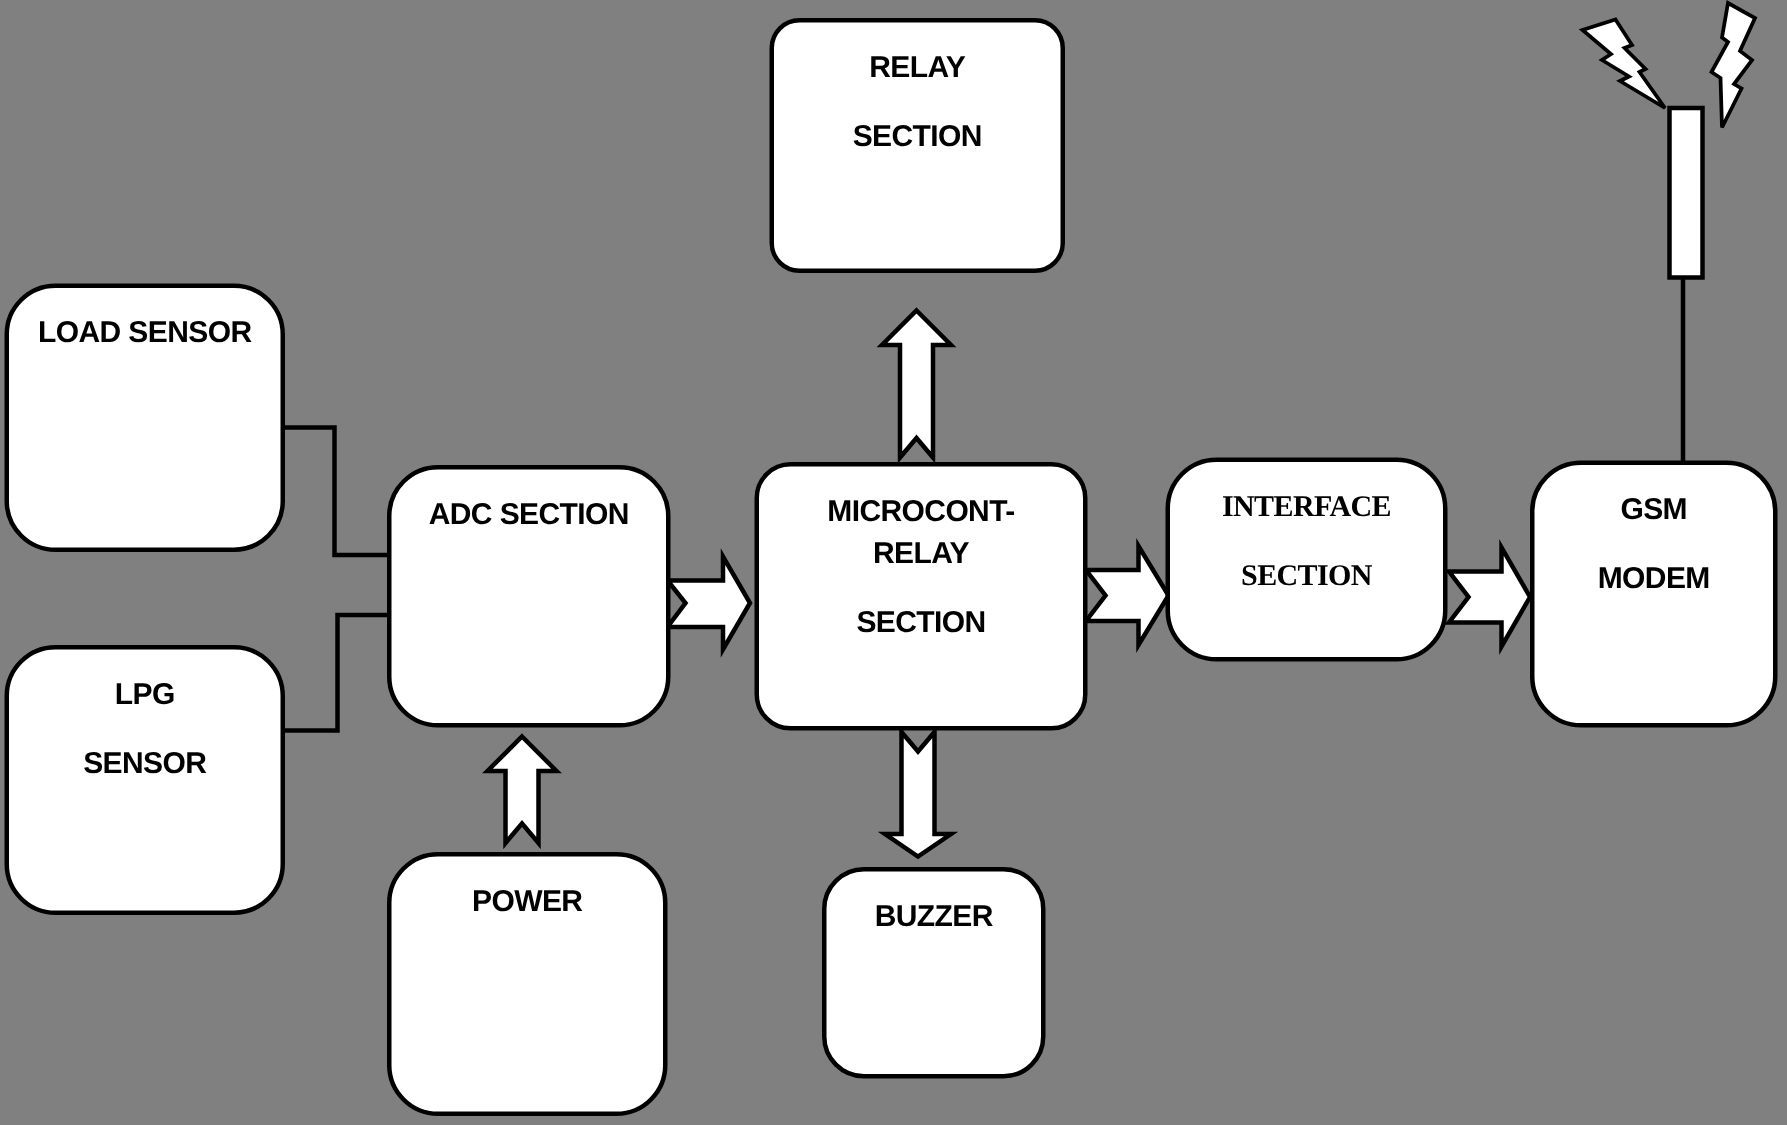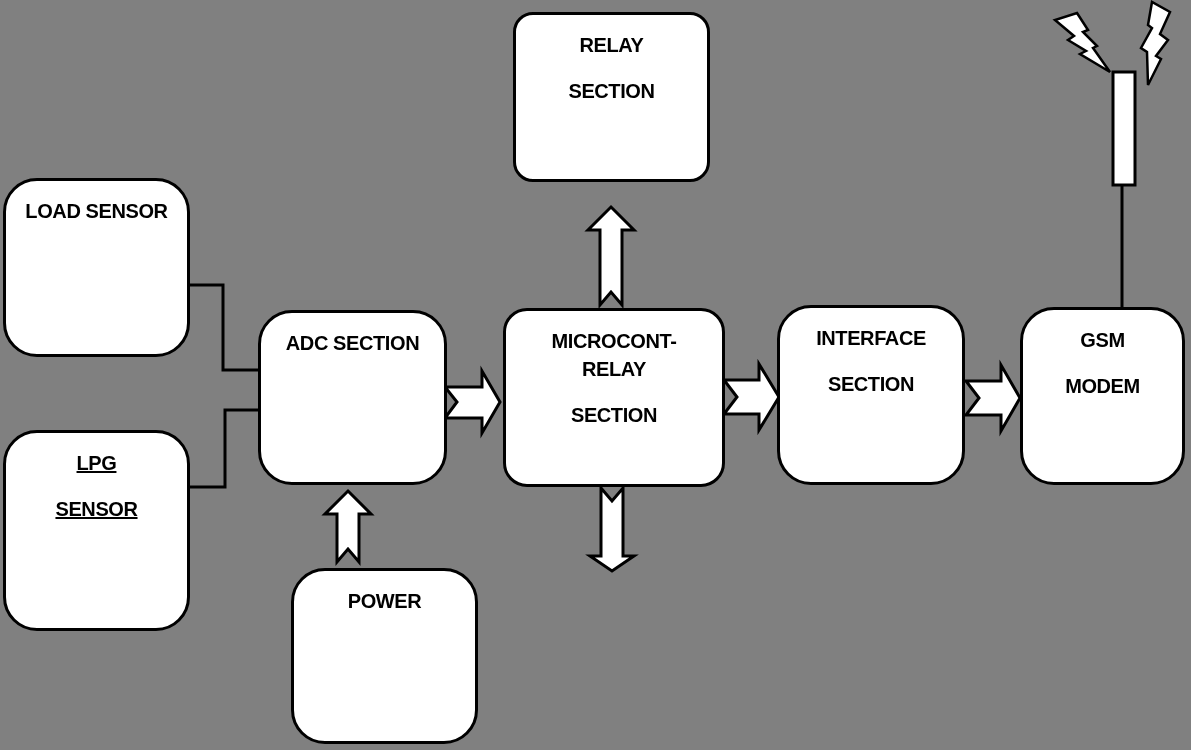--- a/index.html
+++ b/index.html
@@ -47,53 +47,56 @@
     <polygon class="blockarrow" points="966,381 1001,381 1001,365 1020,398 1001,431 1001,415 966,415 979,398"></polygon>
     <polygon class="blockarrow" points="348,491 371,514 359,514 359,562 348,549 337,562 337,514 325,514"></polygon>
     <polygon class="blockarrow" points="611,207 634,230 622,230 622,305 611,292 600,305 600,230 588,230"></polygon>
     <polygon class="blockarrow" points="601,488 612,501 623,488 623,556 634,556 612,571 590,556 601,556"></polygon>
 
     <rect class="antenna-body" x="1113" y="72" width="22" height="113"></rect>
     <polygon class="bolt" points="1077,13 1088,30 1083,32 1097,46 1093,48 1110,72 1080,54 1086,51 1068,40 1074,36 1055,20"></polygon>
     <polygon class="bolt" points="1152,2 1148,25 1152,28 1141,48 1147,52 1148,85 1161,59 1156,56 1168,40 1160,34 1170,12"></polygon>
   </svg>
 
-  <div class="block" style="left:3px;top:178px;width:187px;height:179px;">
+  <div class="block" style="left:3px;top:189px;width:187px;height:179px;">
     <div class="bline">LOAD SENSOR</div>
   </div>
 
-  <div class="block" style="left:3px;top:430px;width:187px;height:201px;text-decoration:underline;">
+  <div class="block" style="left:3px;top:430px;width:187px;height:180px;">
     <div class="bline">LPG</div>
     <div class="gap"></div>
     <div class="bline">SENSOR</div>
   </div>
 
   <div class="block" style="left:258px;top:310px;width:189px;height:175px;text-align:center;">
     <div class="bline">ADC SECTION</div>
   </div>
 
-  <div class="block" style="left:258px;top:568px;width:187px;height:176px;margin-left:33px;">
+  <div class="block" style="left:258px;top:568px;width:187px;height:176px;">
     <div class="bline">POWER</div>
   </div>
 
   <div class="block" style="left:503px;top:308px;width:222px;height:179px;border-radius:24px;">
     <div class="bline">MICROCONT-</div>
     <div class="bline">RELAY</div>
     <div class="gap"></div>
     <div class="bline">SECTION</div>
   </div>
 
   <div class="block" style="left:513px;top:12px;width:197px;height:170px;border-radius:20px;">
     <div class="bline">RELAY</div>
     <div class="gap"></div>
     <div class="bline">SECTION</div>
   </div>
 
+  <div class="block" style="left:548px;top:578px;width:149px;height:141px;border-radius:28px;">
+    <div class="bline">BUZZER</div>
+  </div>
 
-  <div class="block" style="left:777px;top:305px;width:188px;height:180px;">
+  <div class="block" style="left:777px;top:305px;width:188px;height:136px;font-family:Liberation Serif, serif;">
     <div class="bline">INTERFACE</div>
     <div class="gap"></div>
     <div class="bline">SECTION</div>
   </div>
 
   <div class="block" style="left:1020px;top:307px;width:165px;height:178px;">
     <div class="bline">GSM</div>
     <div class="gap"></div>
     <div class="bline">MODEM</div>
   </div>

